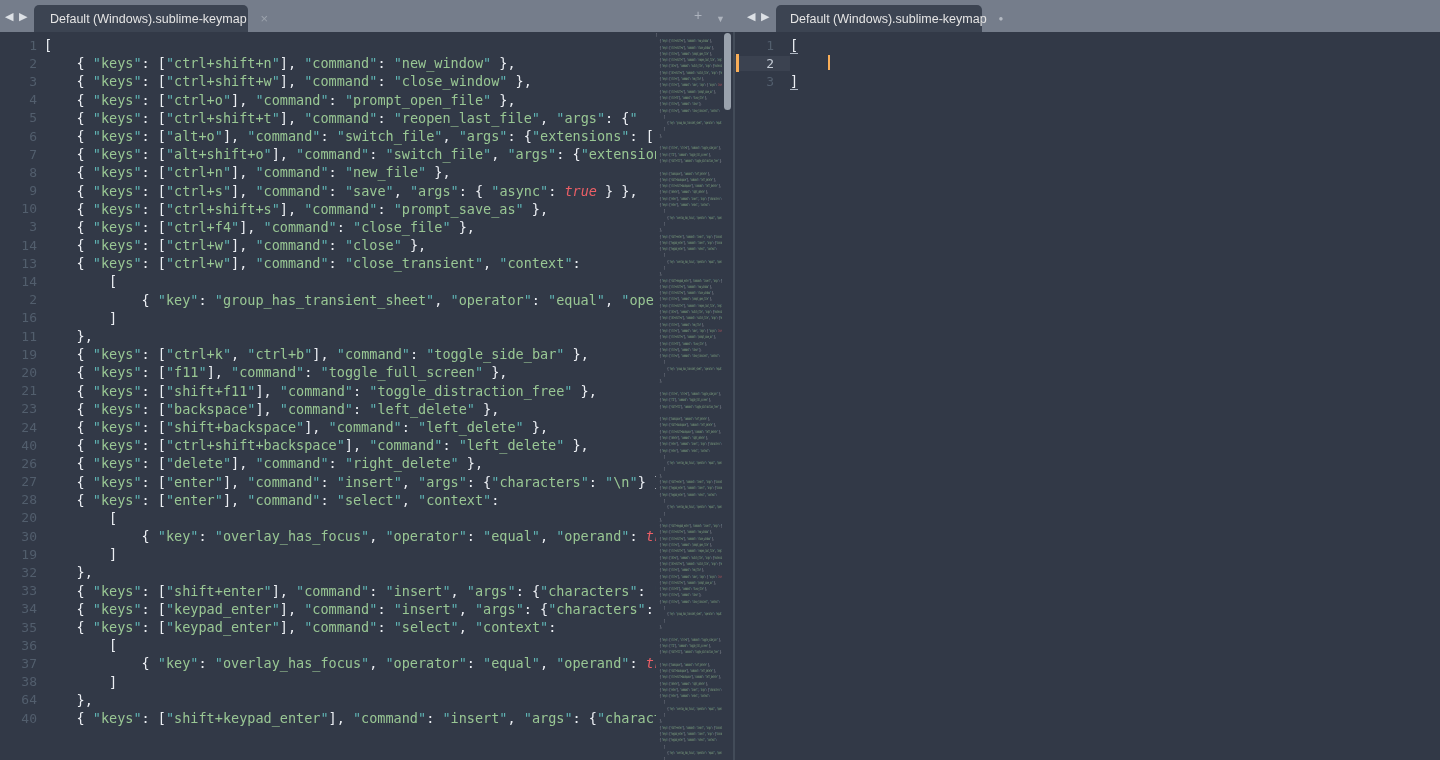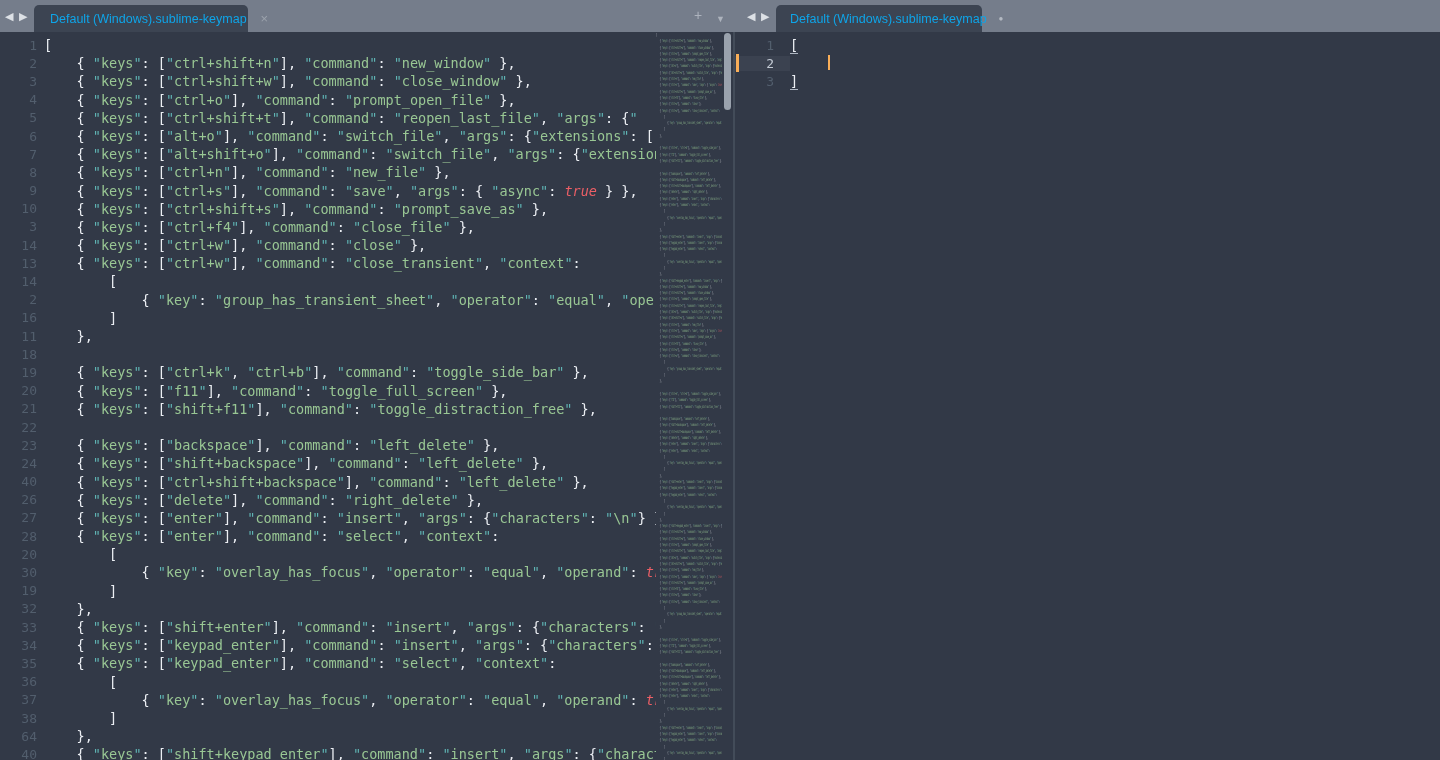--- a/index.html
+++ b/index.html
@@ -4,21 +4,21 @@
 <style>
   html,body{margin:0;padding:0;background:#323947;}
   .window{position:relative;width:1440px;height:760px;overflow:hidden;
           font-family:"Liberation Sans",sans-serif;background:#323947;}
 
   
   .tabbar{position:absolute;left:0;top:0;width:1440px;height:32px;background:#757d8b;}
   .navbtn{position:absolute;top:9px;font-size:11px;color:#dde1e6;cursor:default;line-height:14px;}
   .tab{position:absolute;top:5px;height:27px;background:#3c4452;border-radius:5px 5px 0 0;
        display:flex;align-items:center;box-sizing:border-box;}
-  .tab-label{font-size:12.5px;color:#0ea5e9;white-space:nowrap;}
+  .tab-label{font-size:12.5px;color:#e5e5e5;white-space:nowrap;}
   .tab-close{margin-left:14px;font-size:13px;color:#9ba2ac;line-height:13px;}
   .tab-dot{margin-left:12px;font-size:8px;color:#b3b9c2;line-height:8px;}
   .miscbtn{position:absolute;top:8px;font-size:14px;color:#adb3bd;line-height:16px;}
 
   
   .main{position:absolute;left:0;top:32px;width:1440px;height:728px;}
   .pane{position:absolute;top:0;bottom:0;background:#323947;overflow:hidden;}
   .pane-left{left:0;width:656px;}
   .pane-right{left:735px;width:705px;}
   .rows{position:absolute;left:0;top:4px;right:0;}
@@ -173,47 +173,35 @@
               <pre><span class="tk-p">        ]</span></pre>
             </div>
           </div>
           <div class="row">
             <div class="gut">11</div>
             <div class="codeline">
               <pre><span class="tk-p">    },</span></pre>
             </div>
           </div>
           <div class="row">
-            <div class="gut">18</div>
-            <div class="codeline">
-              <pre></pre>
-            </div>
-          </div>
-          <div class="row">
             <div class="gut">19</div>
             <div class="codeline">
               <pre><span class="tk-p">    { </span><span class="tk-q">"</span><span class="tk-s">keys</span><span class="tk-q">"</span><span class="tk-p">: [</span><span class="tk-q">"</span><span class="tk-s">ctrl+k</span><span class="tk-q">"</span><span class="tk-p">, </span><span class="tk-q">"</span><span class="tk-s">ctrl+b</span><span class="tk-q">"</span><span class="tk-p">], </span><span class="tk-q">"</span><span class="tk-s">command</span><span class="tk-q">"</span><span class="tk-p">: </span><span class="tk-q">"</span><span class="tk-s">toggle_side_bar</span><span class="tk-q">"</span><span class="tk-p"> },</span></pre>
             </div>
           </div>
           <div class="row">
             <div class="gut">20</div>
             <div class="codeline">
               <pre><span class="tk-p">    { </span><span class="tk-q">"</span><span class="tk-s">keys</span><span class="tk-q">"</span><span class="tk-p">: [</span><span class="tk-q">"</span><span class="tk-s">f11</span><span class="tk-q">"</span><span class="tk-p">], </span><span class="tk-q">"</span><span class="tk-s">command</span><span class="tk-q">"</span><span class="tk-p">: </span><span class="tk-q">"</span><span class="tk-s">toggle_full_screen</span><span class="tk-q">"</span><span class="tk-p"> },</span></pre>
             </div>
           </div>
           <div class="row">
             <div class="gut">21</div>
             <div class="codeline">
               <pre><span class="tk-p">    { </span><span class="tk-q">"</span><span class="tk-s">keys</span><span class="tk-q">"</span><span class="tk-p">: [</span><span class="tk-q">"</span><span class="tk-s">shift+f11</span><span class="tk-q">"</span><span class="tk-p">], </span><span class="tk-q">"</span><span class="tk-s">command</span><span class="tk-q">"</span><span class="tk-p">: </span><span class="tk-q">"</span><span class="tk-s">toggle_distraction_free</span><span class="tk-q">"</span><span class="tk-p"> },</span></pre>
-            </div>
-          </div>
-          <div class="row">
-            <div class="gut">22</div>
-            <div class="codeline">
-              <pre></pre>
             </div>
           </div>
           <div class="row">
             <div class="gut">23</div>
             <div class="codeline">
               <pre><span class="tk-p">    { </span><span class="tk-q">"</span><span class="tk-s">keys</span><span class="tk-q">"</span><span class="tk-p">: [</span><span class="tk-q">"</span><span class="tk-s">backspace</span><span class="tk-q">"</span><span class="tk-p">], </span><span class="tk-q">"</span><span class="tk-s">command</span><span class="tk-q">"</span><span class="tk-p">: </span><span class="tk-q">"</span><span class="tk-s">left_delete</span><span class="tk-q">"</span><span class="tk-p"> },</span></pre>
             </div>
           </div>
           <div class="row">
             <div class="gut">24</div>

